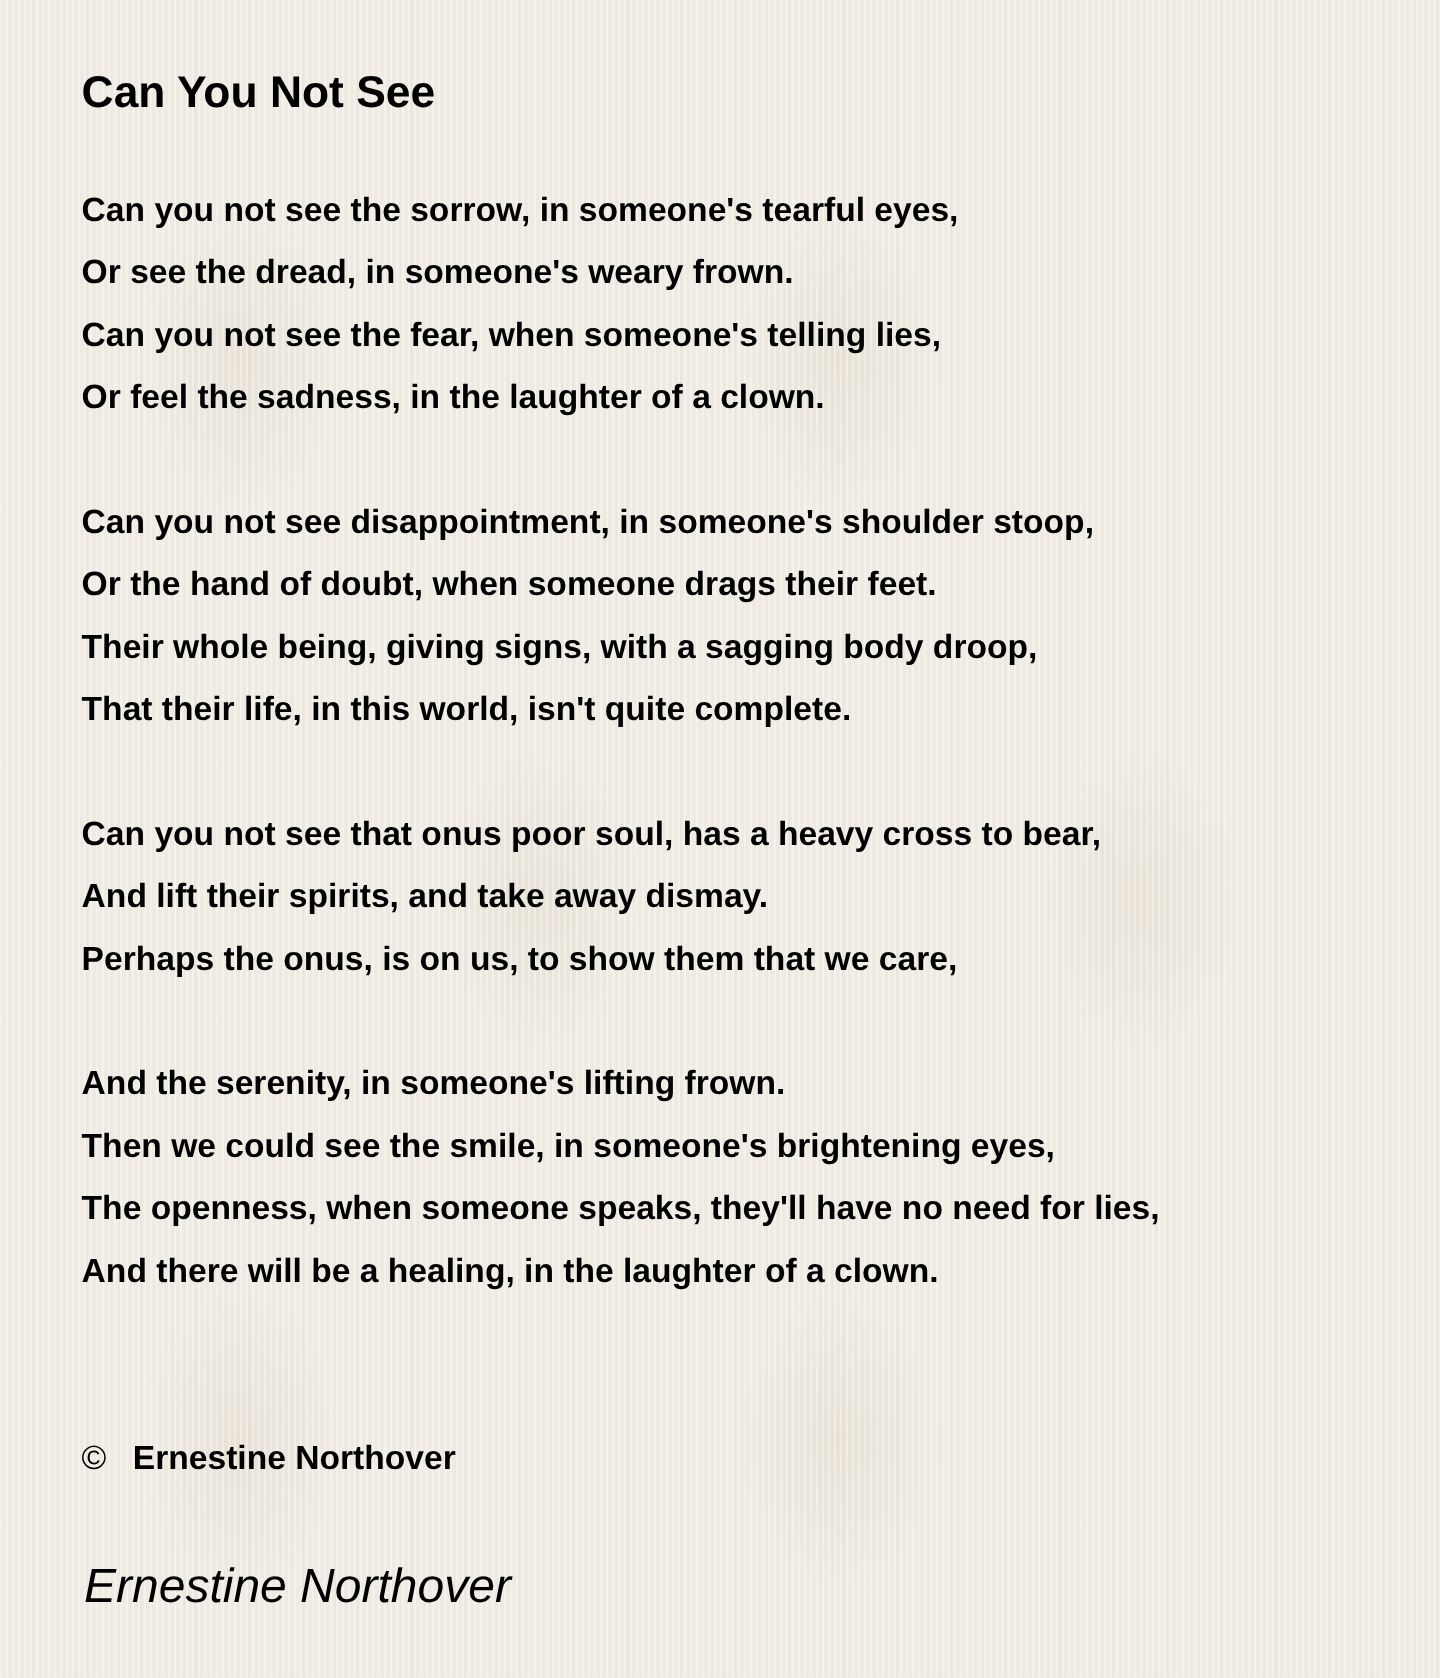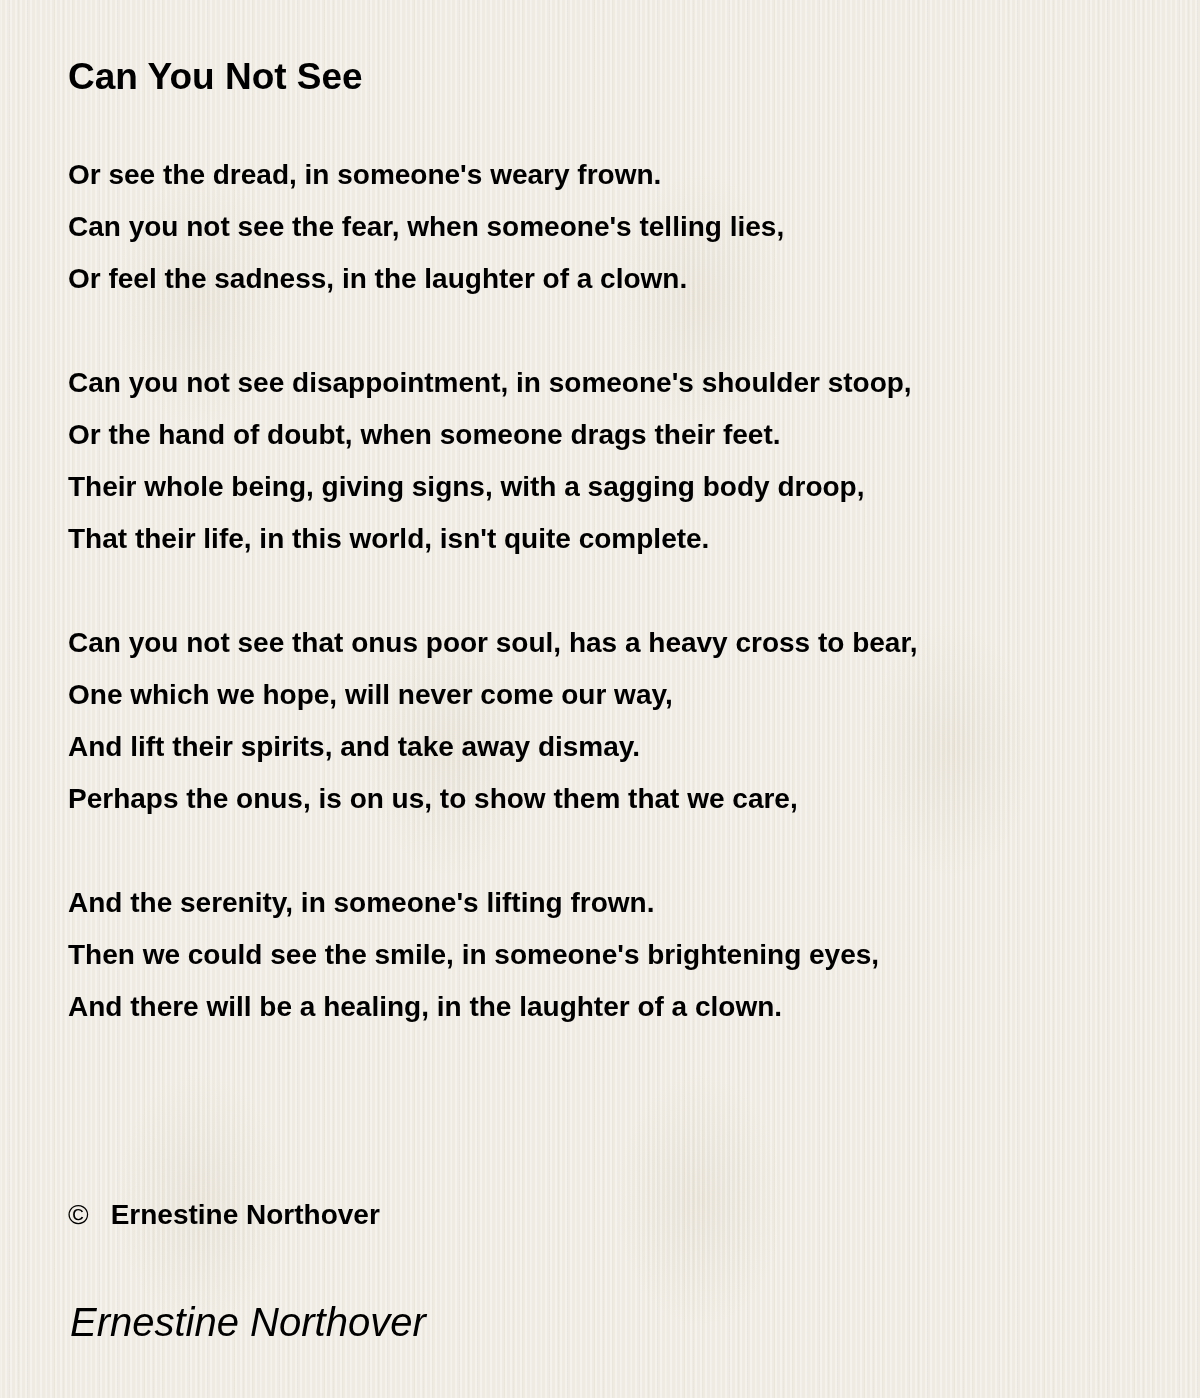--- a/index.html
+++ b/index.html
@@ -72,39 +72,40 @@
     }
   </style>
 </head>
 <body>
 
 <div class="page">
   <h1 class="title">Can You Not See</h1>
 
   <div class="poem">
     <div class="stanza">
+      <span class="line">Can you not see the sorrow, in someone's tearful eyes,</span>
       <span class="line">Or see the dread, in someone's weary frown.</span>
       <span class="line">Can you not see the fear, when someone's telling lies,</span>
       <span class="line">Or feel the sadness, in the laughter of a clown.</span>
     </div>
     <div class="stanza">
       <span class="line">Can you not see disappointment, in someone's shoulder stoop,</span>
       <span class="line">Or the hand of doubt, when someone drags their feet.</span>
       <span class="line">Their whole being, giving signs, with a sagging body droop,</span>
       <span class="line">That their life, in this world, isn't quite complete.</span>
     </div>
     <div class="stanza">
       <span class="line">Can you not see that onus poor soul, has a heavy cross to bear,</span>
-      <span class="line">One which we hope, will never come our way,</span>
       <span class="line">And lift their spirits, and take away dismay.</span>
       <span class="line">Perhaps the onus, is on us, to show them that we care,</span>
     </div>
     <div class="stanza">
       <span class="line">And the serenity, in someone's lifting frown.</span>
       <span class="line">Then we could see the smile, in someone's brightening eyes,</span>
+      <span class="line">The openness, when someone speaks, they'll have no need for lies,</span>
       <span class="line">And there will be a healing, in the laughter of a clown.</span>
     </div>
   </div>
 
   <div class="copyright">
     <span class="sym">©</span><span>Ernestine Northover</span>
   </div>
 
   <div class="signature">Ernestine Northover</div>
 </div>

